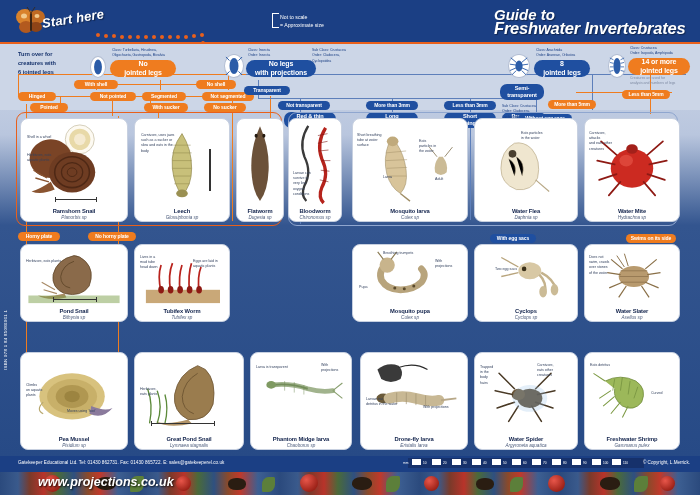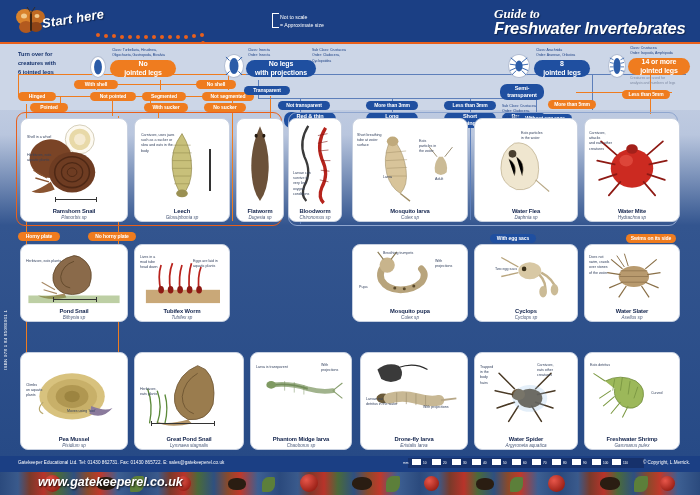--- a/index.html
+++ b/index.html
@@ -53,23 +53,22 @@
   .logo-text {
     font-family: "Liberation Serif", serif; font-style: italic;
     color: #b8321a; font-size: 15px; line-height: 1;
   }
   .logo-sub {
     position: absolute; bottom: 4px; left: 0; right: 0; text-align: center;
     font-size: 3.6px; color: #7a4a2c; letter-spacing: .3px;
   }
   .title-small {
     position: absolute; left: 494px; top: 6px;
-    color: #fff; font-size: 13px; font-weight: bold; font-style: italic;
+    color: #fff; font-size: 15px; font-weight: bold; font-style: italic;
     text-shadow: 1px 1px 1px rgba(0,0,0,.4);
-    font-family: Liberation Serif, serif;
   }
   .title-big {
     position: absolute; left: 494px; top: 19px;
     color: #fff; font-size: 16.5px; font-weight: bold; font-style: italic;
     letter-spacing: -.2px; text-shadow: 1px 1px 1px rgba(0,0,0,.4);
   }
 
   
   .body-area {
     position: absolute; left: 0; top: 44px; width: 700px; height: 412px;
@@ -814,15 +813,15 @@
       <div class="ps-bug" style="left:352px; top:5px;  width:20px; height:13px;"></div>
       <div class="ps-bug" style="left:476px; top:6px;  width:18px; height:12px;"></div>
       <div class="ps-bug" style="left:600px; top:5px;  width:20px; height:13px;"></div>
       <div class="ps-green" style="left:130px; top:4px;  width:14px; height:16px;"></div>
       <div class="ps-green" style="left:262px; top:5px;  width:13px; height:15px;"></div>
       <div class="ps-green" style="left:386px; top:4px;  width:14px; height:16px;"></div>
       <div class="ps-green" style="left:510px; top:5px;  width:13px; height:15px;"></div>
       <div class="ps-green" style="left:634px; top:4px;  width:14px; height:16px;"></div>
     </div>
   </div>
-  <div class="url">www.gatekeeperel.co.uk</div>
+  <div class="url">www.projections.co.uk</div>
 
 </div>
 
 </body></html>

